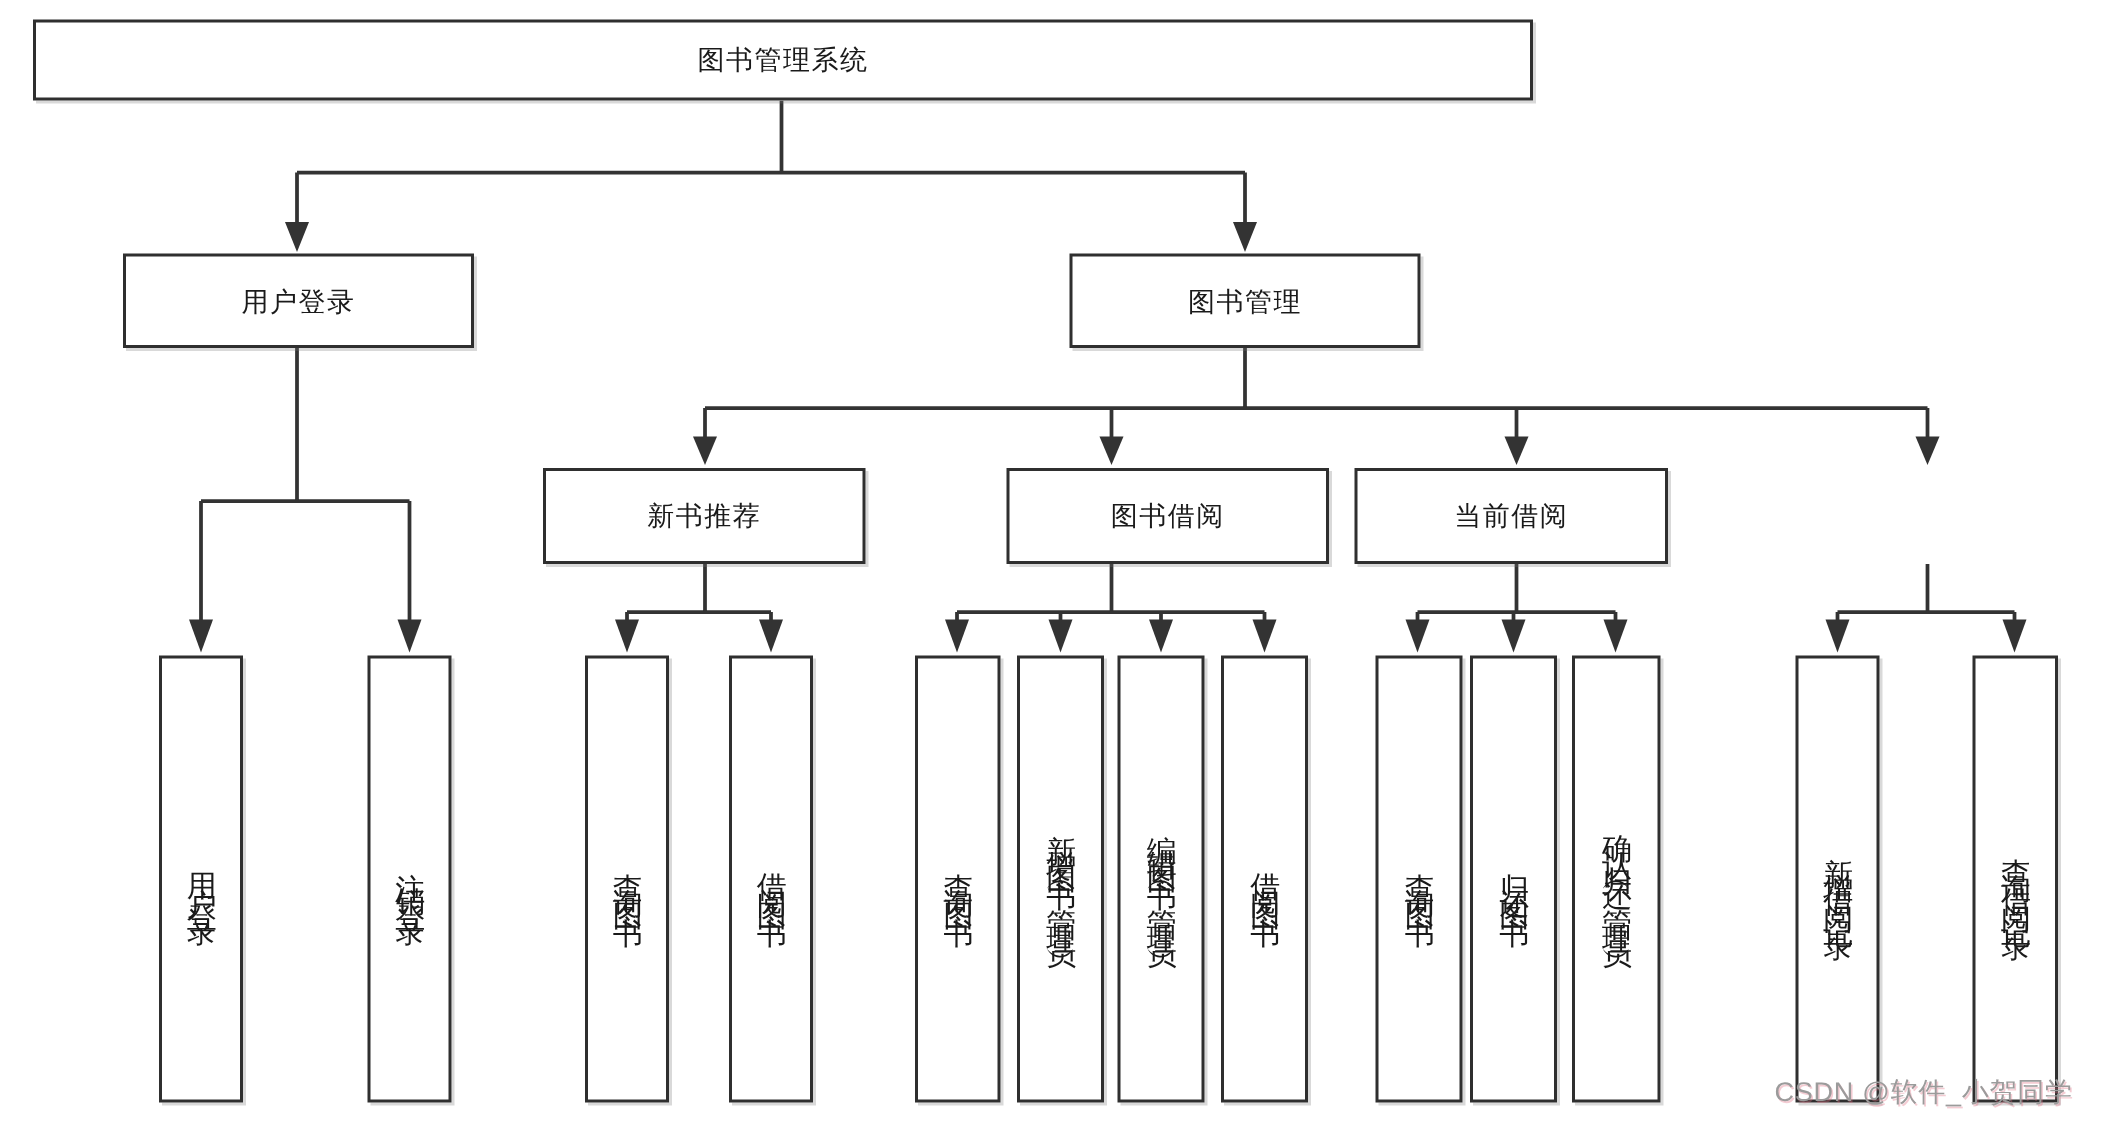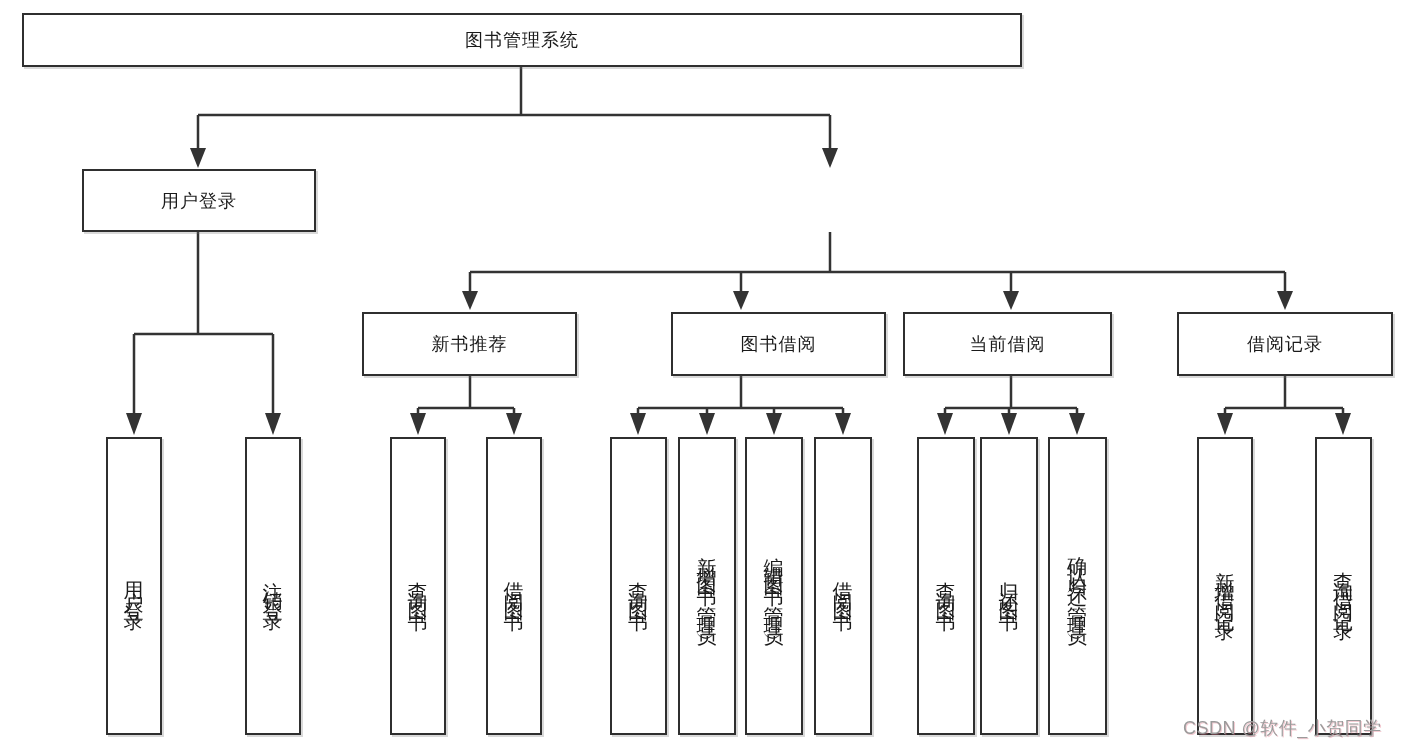--- a/index.html
+++ b/index.html
@@ -103,32 +103,32 @@
     </g>
   </svg>
 
   <div class="node" style="left:22px; top:13px; width:1000px; height:54px;">
     <span class="hlabel">图书管理系统</span>
   </div>
 
   <div class="node" style="left:82px; top:169px; width:234px; height:63px;">
     <span class="hlabel">用户登录</span>
   </div>
+  <div class="node" style="left:713px; top:169px; width:234px; height:63px;">
+    <span class="hlabel">图书管理</span>
+  </div>
 
   <div class="node" style="left:362px; top:312px; width:215px; height:64px;">
     <span class="hlabel">新书推荐</span>
   </div>
   <div class="node" style="left:634px; top:312px; width:215px; height:64px;margin-left:37px;">
     <span class="hlabel">图书借阅</span>
   </div>
   <div class="node" style="left:903px; top:312px; width:209px; height:64px;">
     <span class="hlabel">当前借阅</span>
-  </div>
-  <div class="node" style="left:1177px; top:312px; width:216px; height:64px;">
-    <span class="hlabel">借阅记录</span>
   </div>
 
   <div class="node" style="left:106px; top:437px; width:56px; height:298px;">
     <span class="vlabel">用户登录</span>
   </div>
   <div class="node" style="left:245px; top:437px; width:56px; height:298px;">
     <span class="vlabel">注销登录</span>
   </div>
 
   <div class="node" style="left:390px; top:437px; width:56px; height:298px;">

